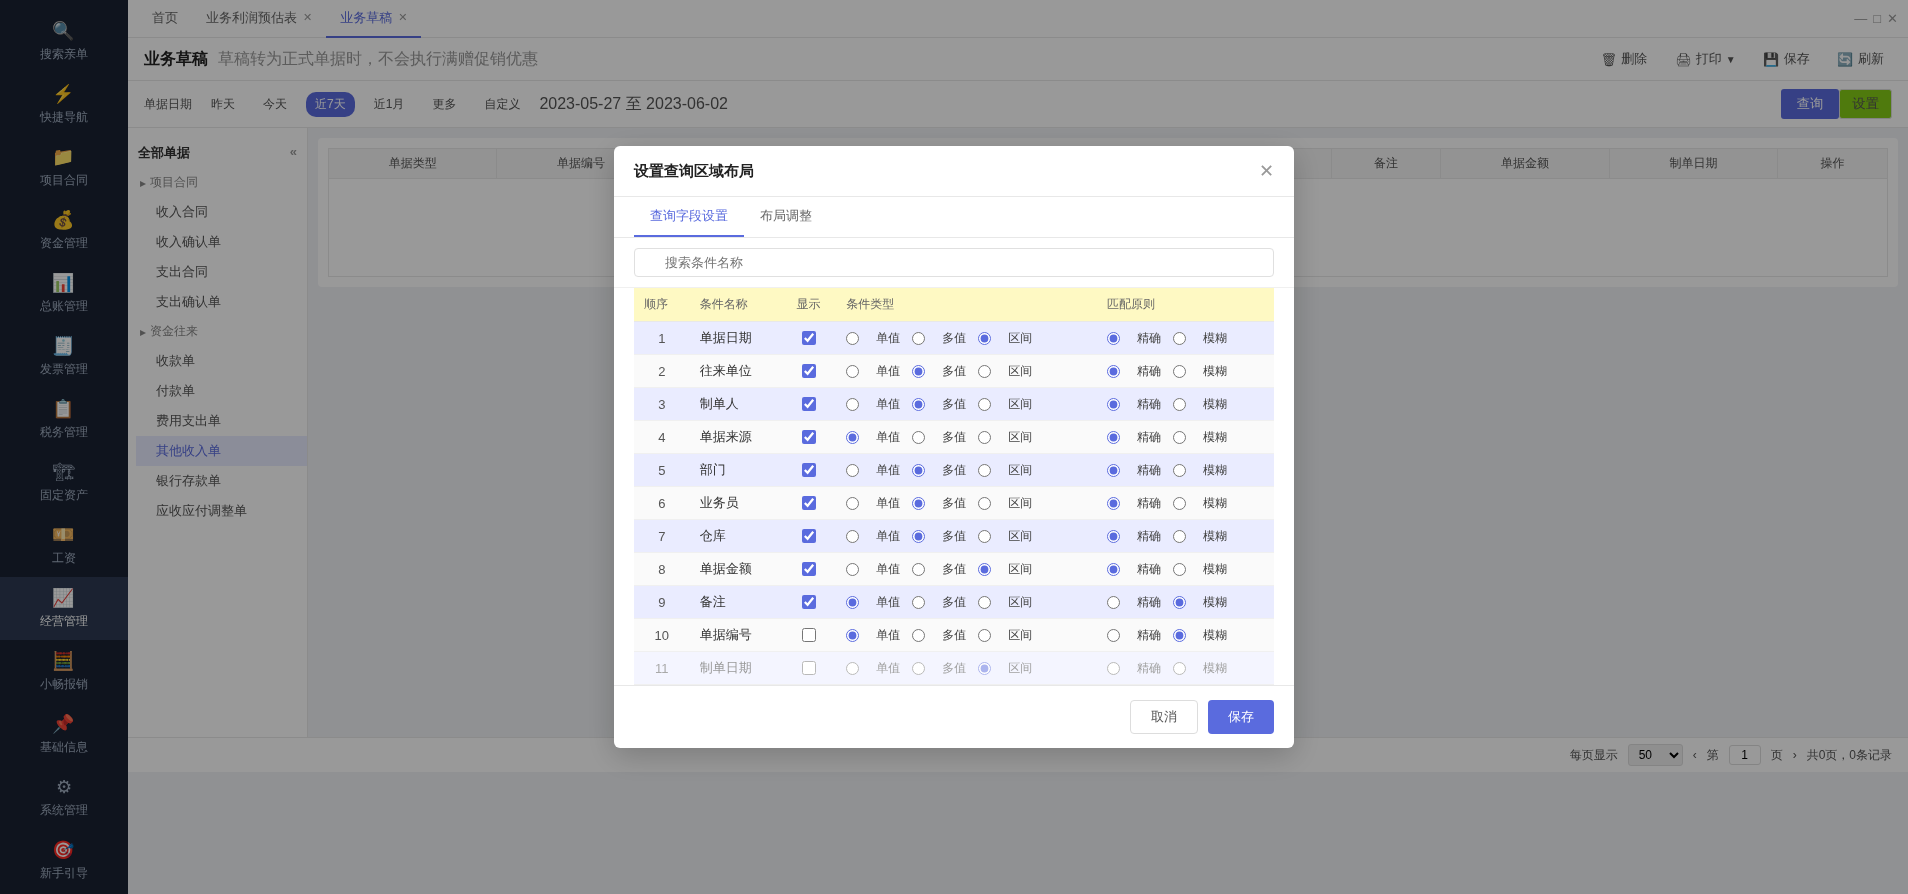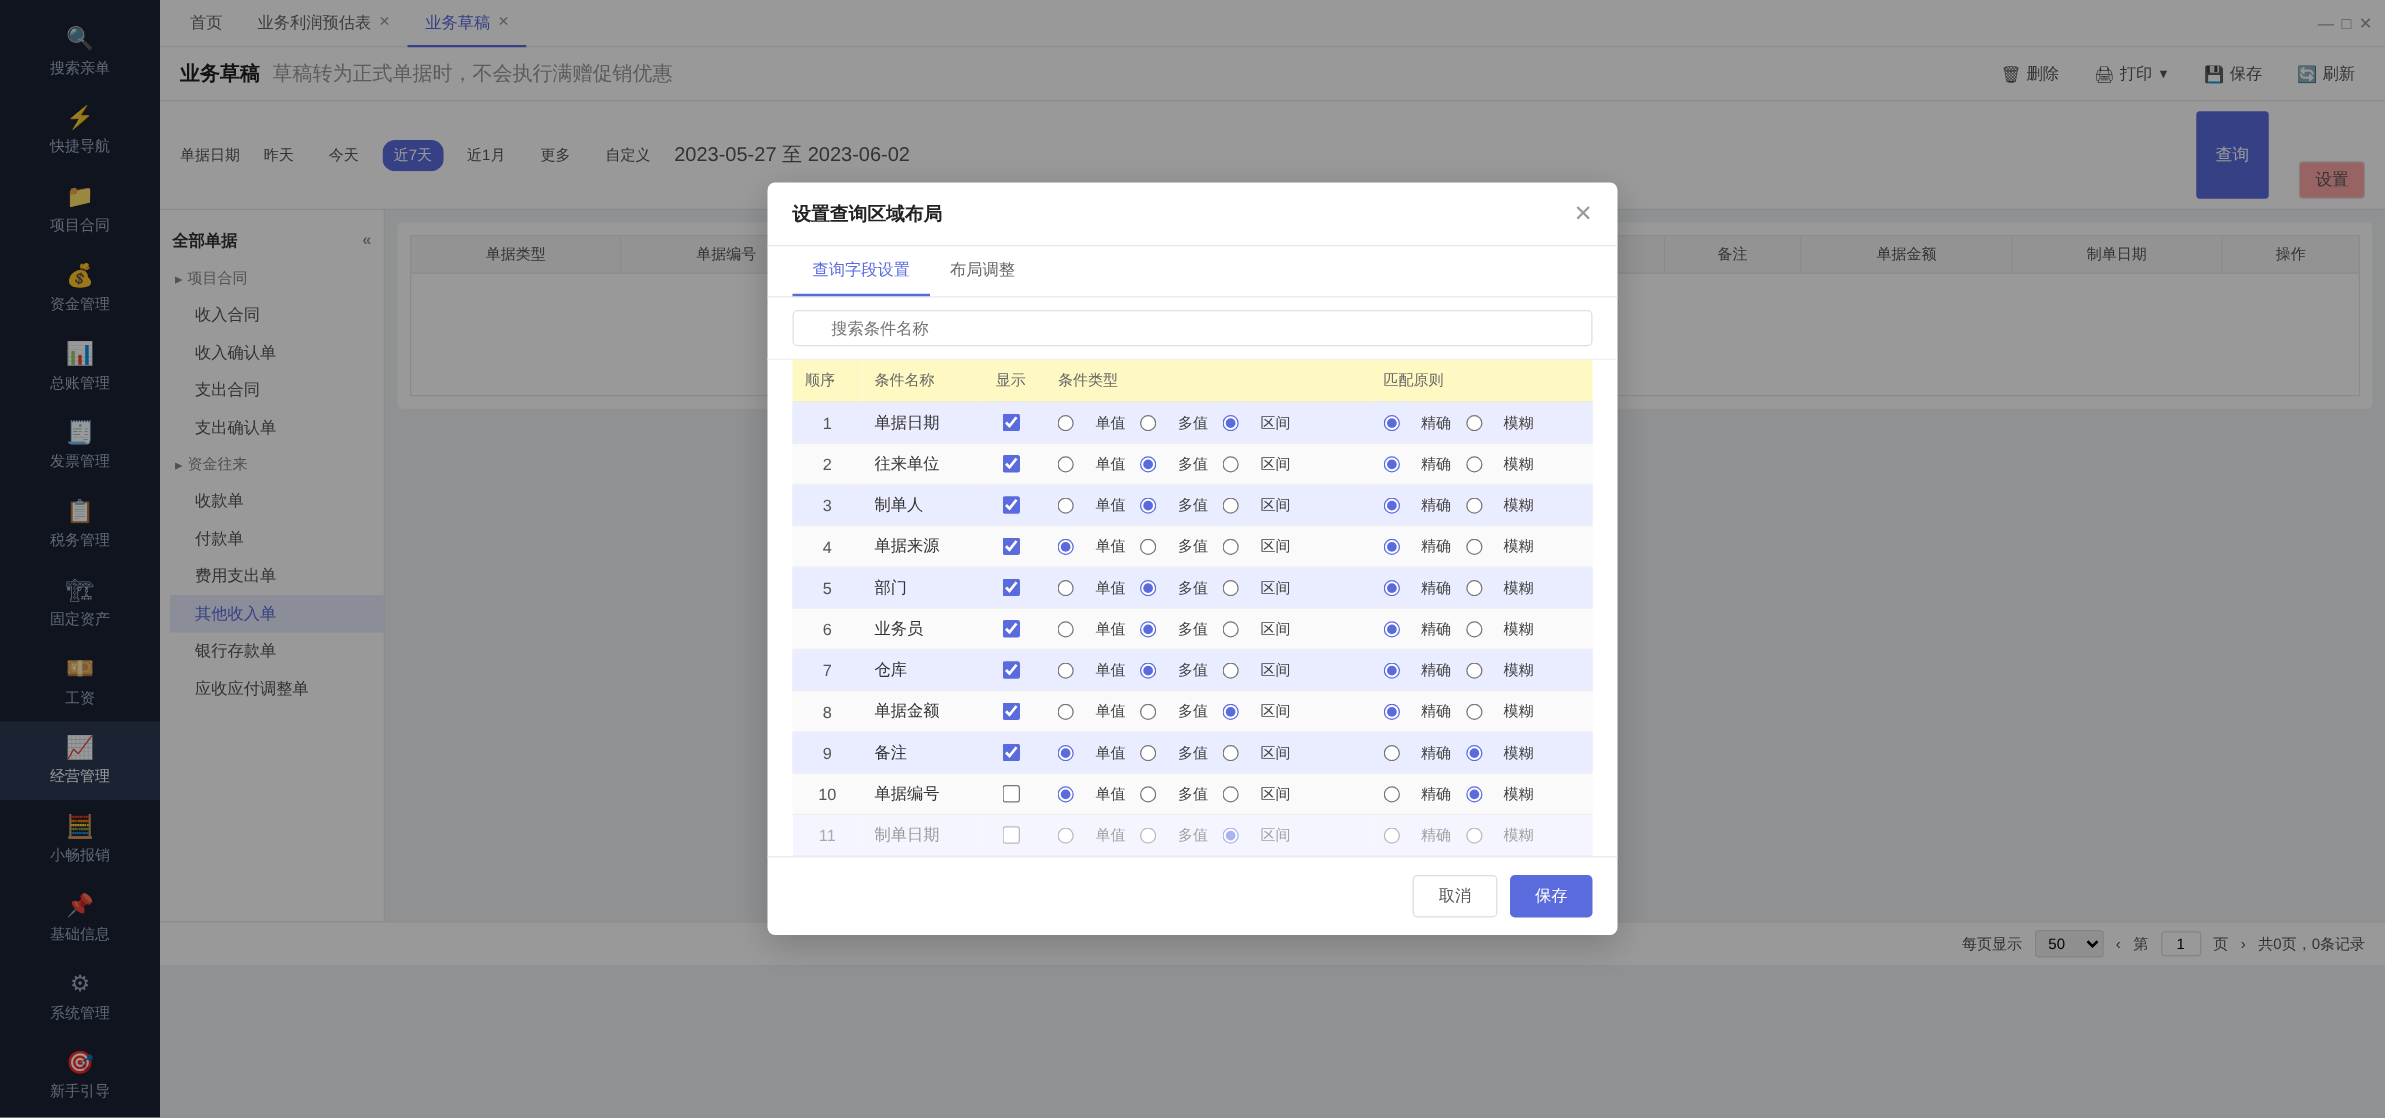--- a/index.html
+++ b/index.html
@@ -27,23 +27,23 @@
     .page-subtitle { font-size: 16px; color: #999; }
     .header-actions { display: flex; gap: 12px; align-items: center; }
     .header-btn { display: flex; align-items: center; gap: 4px; color: #555; cursor: pointer; font-size: 13px; padding: 4px 8px; border-radius: 3px; }
 
     
     .filter-bar { background: #fff; padding: 8px 16px; display: flex; align-items: center; gap: 10px; border-bottom: 1px solid #e8e8e8; flex-wrap: wrap; }
     .filter-label { color: #555; font-size: 12px; }
     .filter-btn { padding: 3px 8px; border-radius: 3px; cursor: pointer; font-size: 12px; color: #555; border: 1px solid transparent; }
     .filter-btn.active { background: #5a6bde; color: #fff; border-radius: 10px; }
     .filter-date { font-size: 16px; color: #555; }
-    .filter-actions { margin-left: auto; display: flex; gap: 24px; padding-left: 38px; }
+    .filter-actions { margin-left: auto; display: flex; gap: 0; padding-left: 38px; }
     .query-btn { background: #5a6bde; color: #fff; border: none; padding: 5px 16px; border-radius: 3px; cursor: pointer; }
-    .set-btn { background: #fca5a5; color: #555; border: 1px solid #ddd; padding: 5px 12px; border-radius: 3px; cursor: pointer; margin-top: 40px; }
+    .set-btn { background: #84cc16; color: #555; border: 1px solid #ddd; padding: 5px 12px; border-radius: 3px; cursor: pointer; }
 
     
     .content-area { flex: 1; display: flex; overflow: hidden; }
 
     
     .left-tree { width: 180px; background: #fff; border-right: 1px solid #e8e8e8; padding: 10px 0; overflow-y: auto; flex-shrink: 0; }
     .tree-header { display: flex; align-items: flex-start; justify-content: space-between; padding: 6px 10px; font-weight: bold; font-size: 13px; }
     .tree-item { padding: 6px 12px 6px 20px; cursor: pointer; font-size: 13px; color: #555; }
     .tree-item.active { background: #e8ebff; color: #5a6bde; }
     .tree-group { padding: 6px 12px; font-size: 12px; color: #888; display: flex; align-items: center; gap: 4px; cursor: pointer; }

